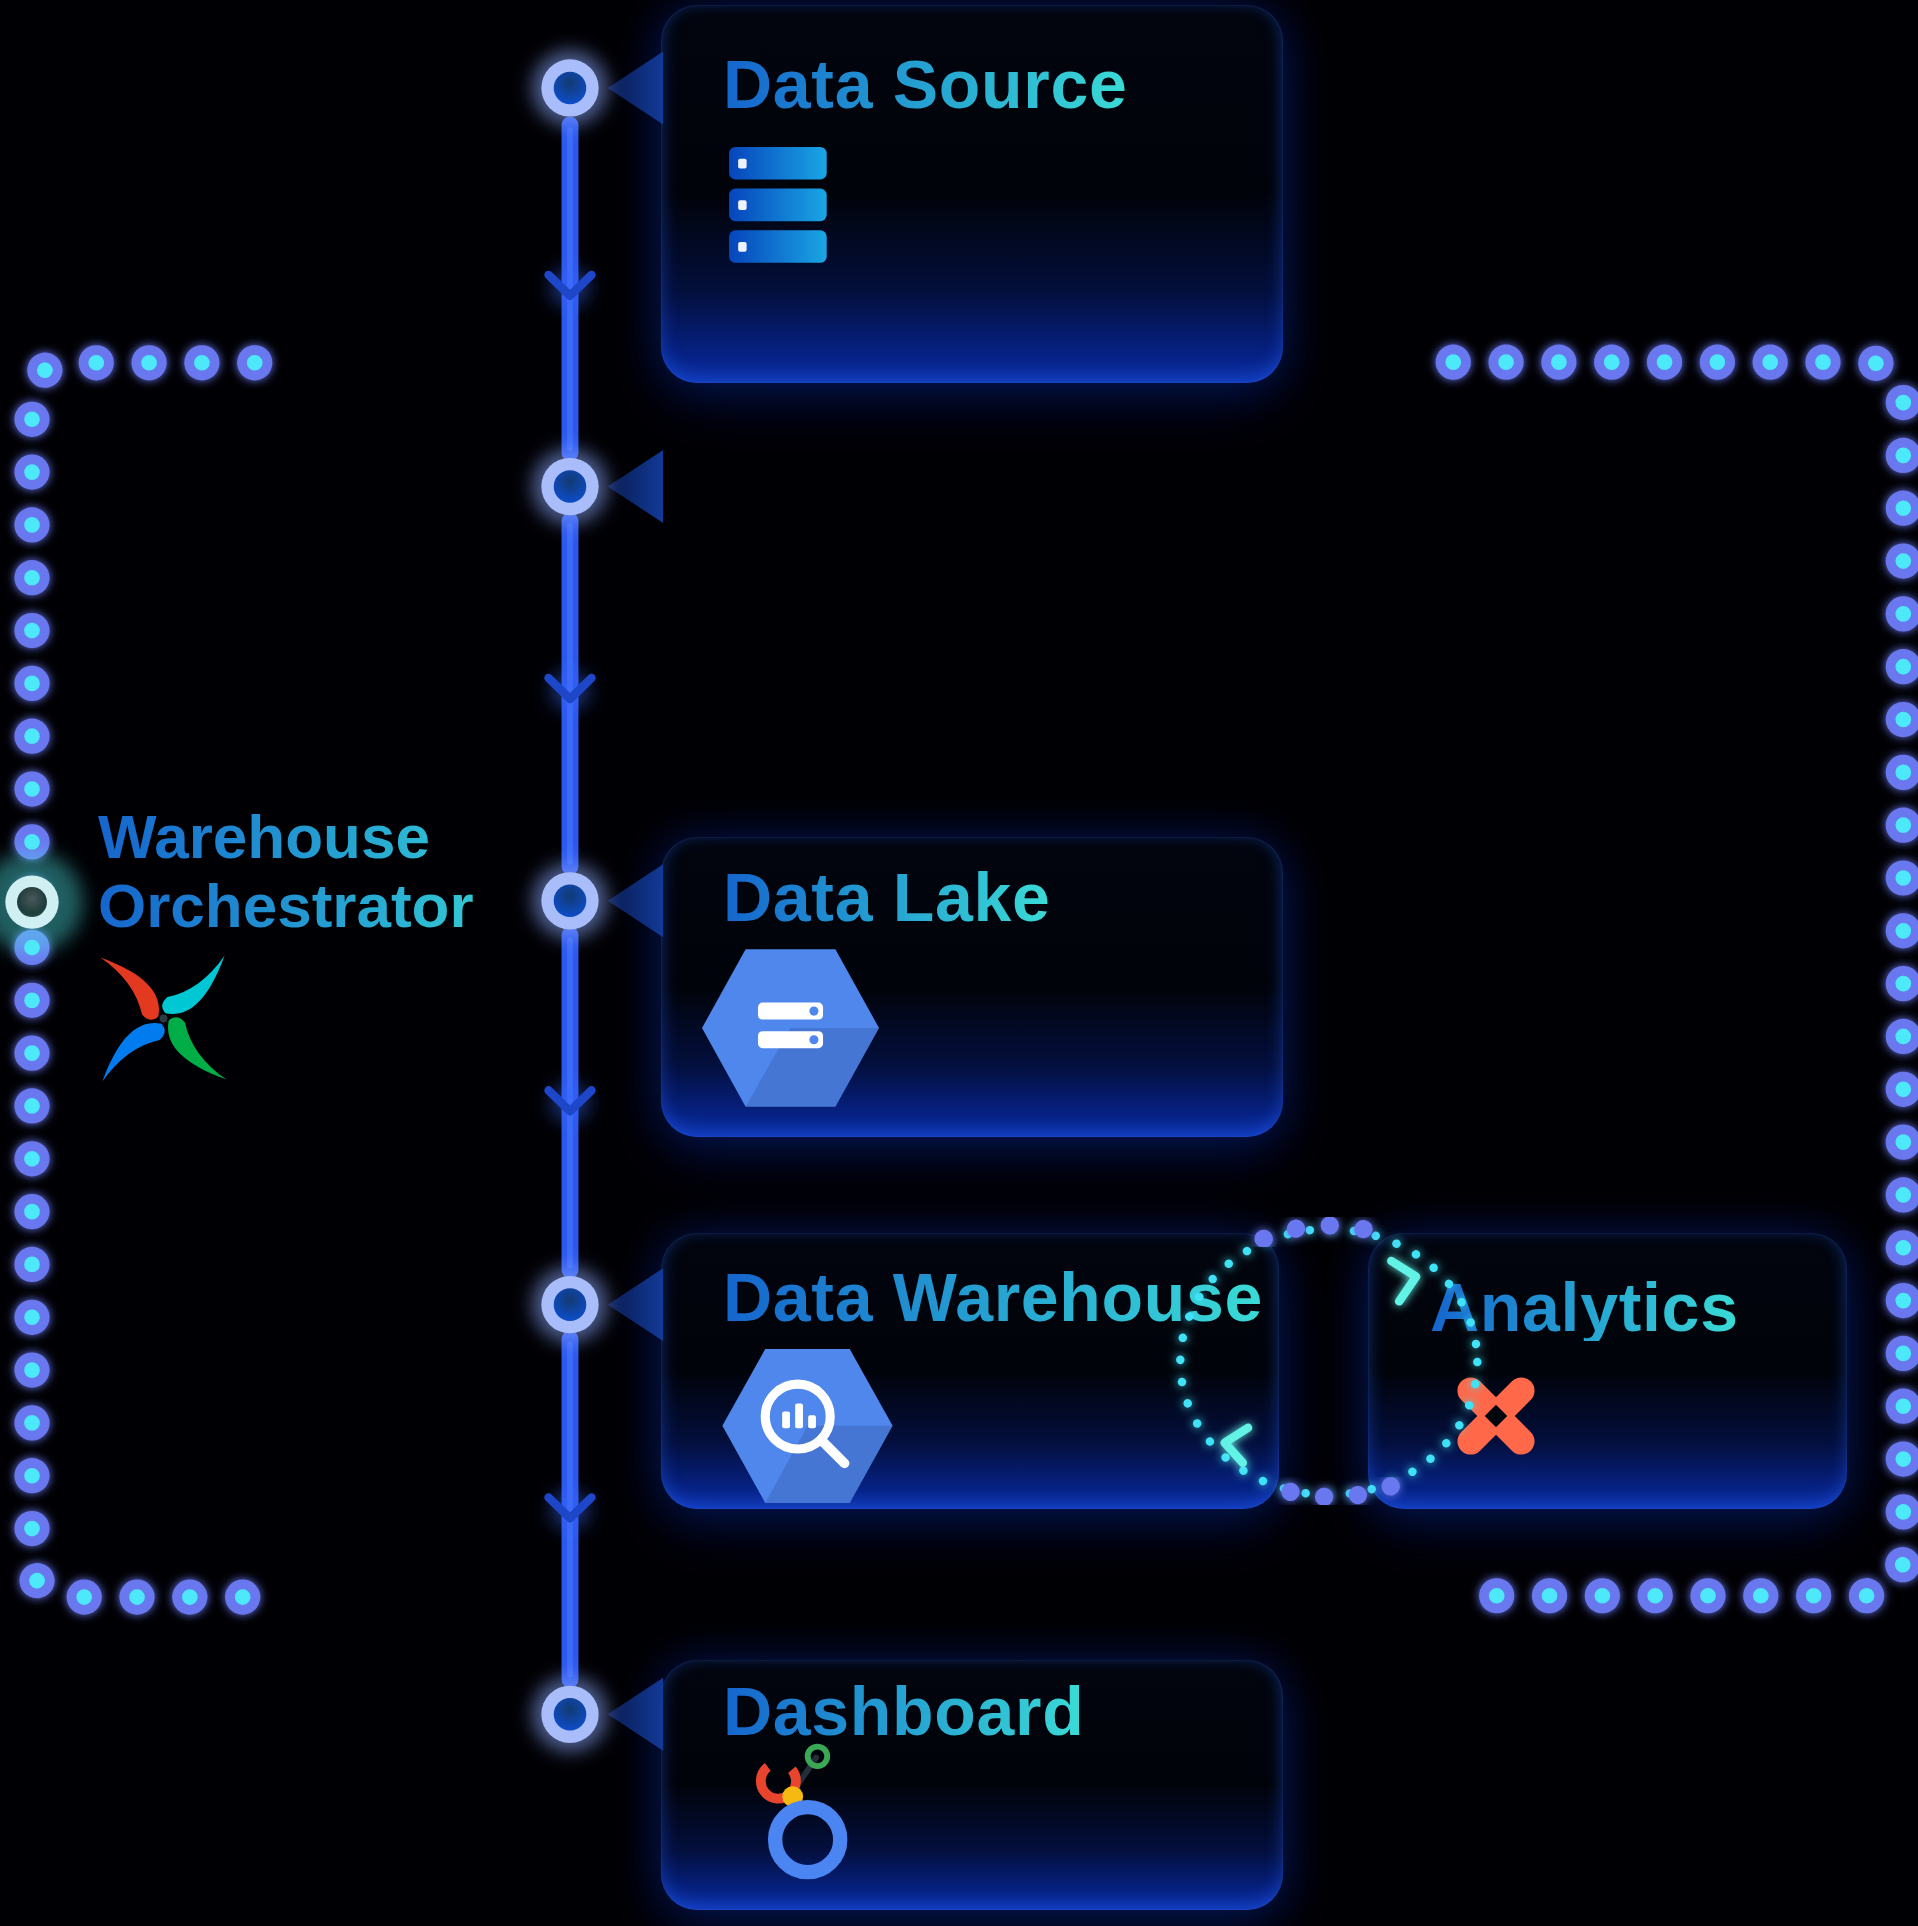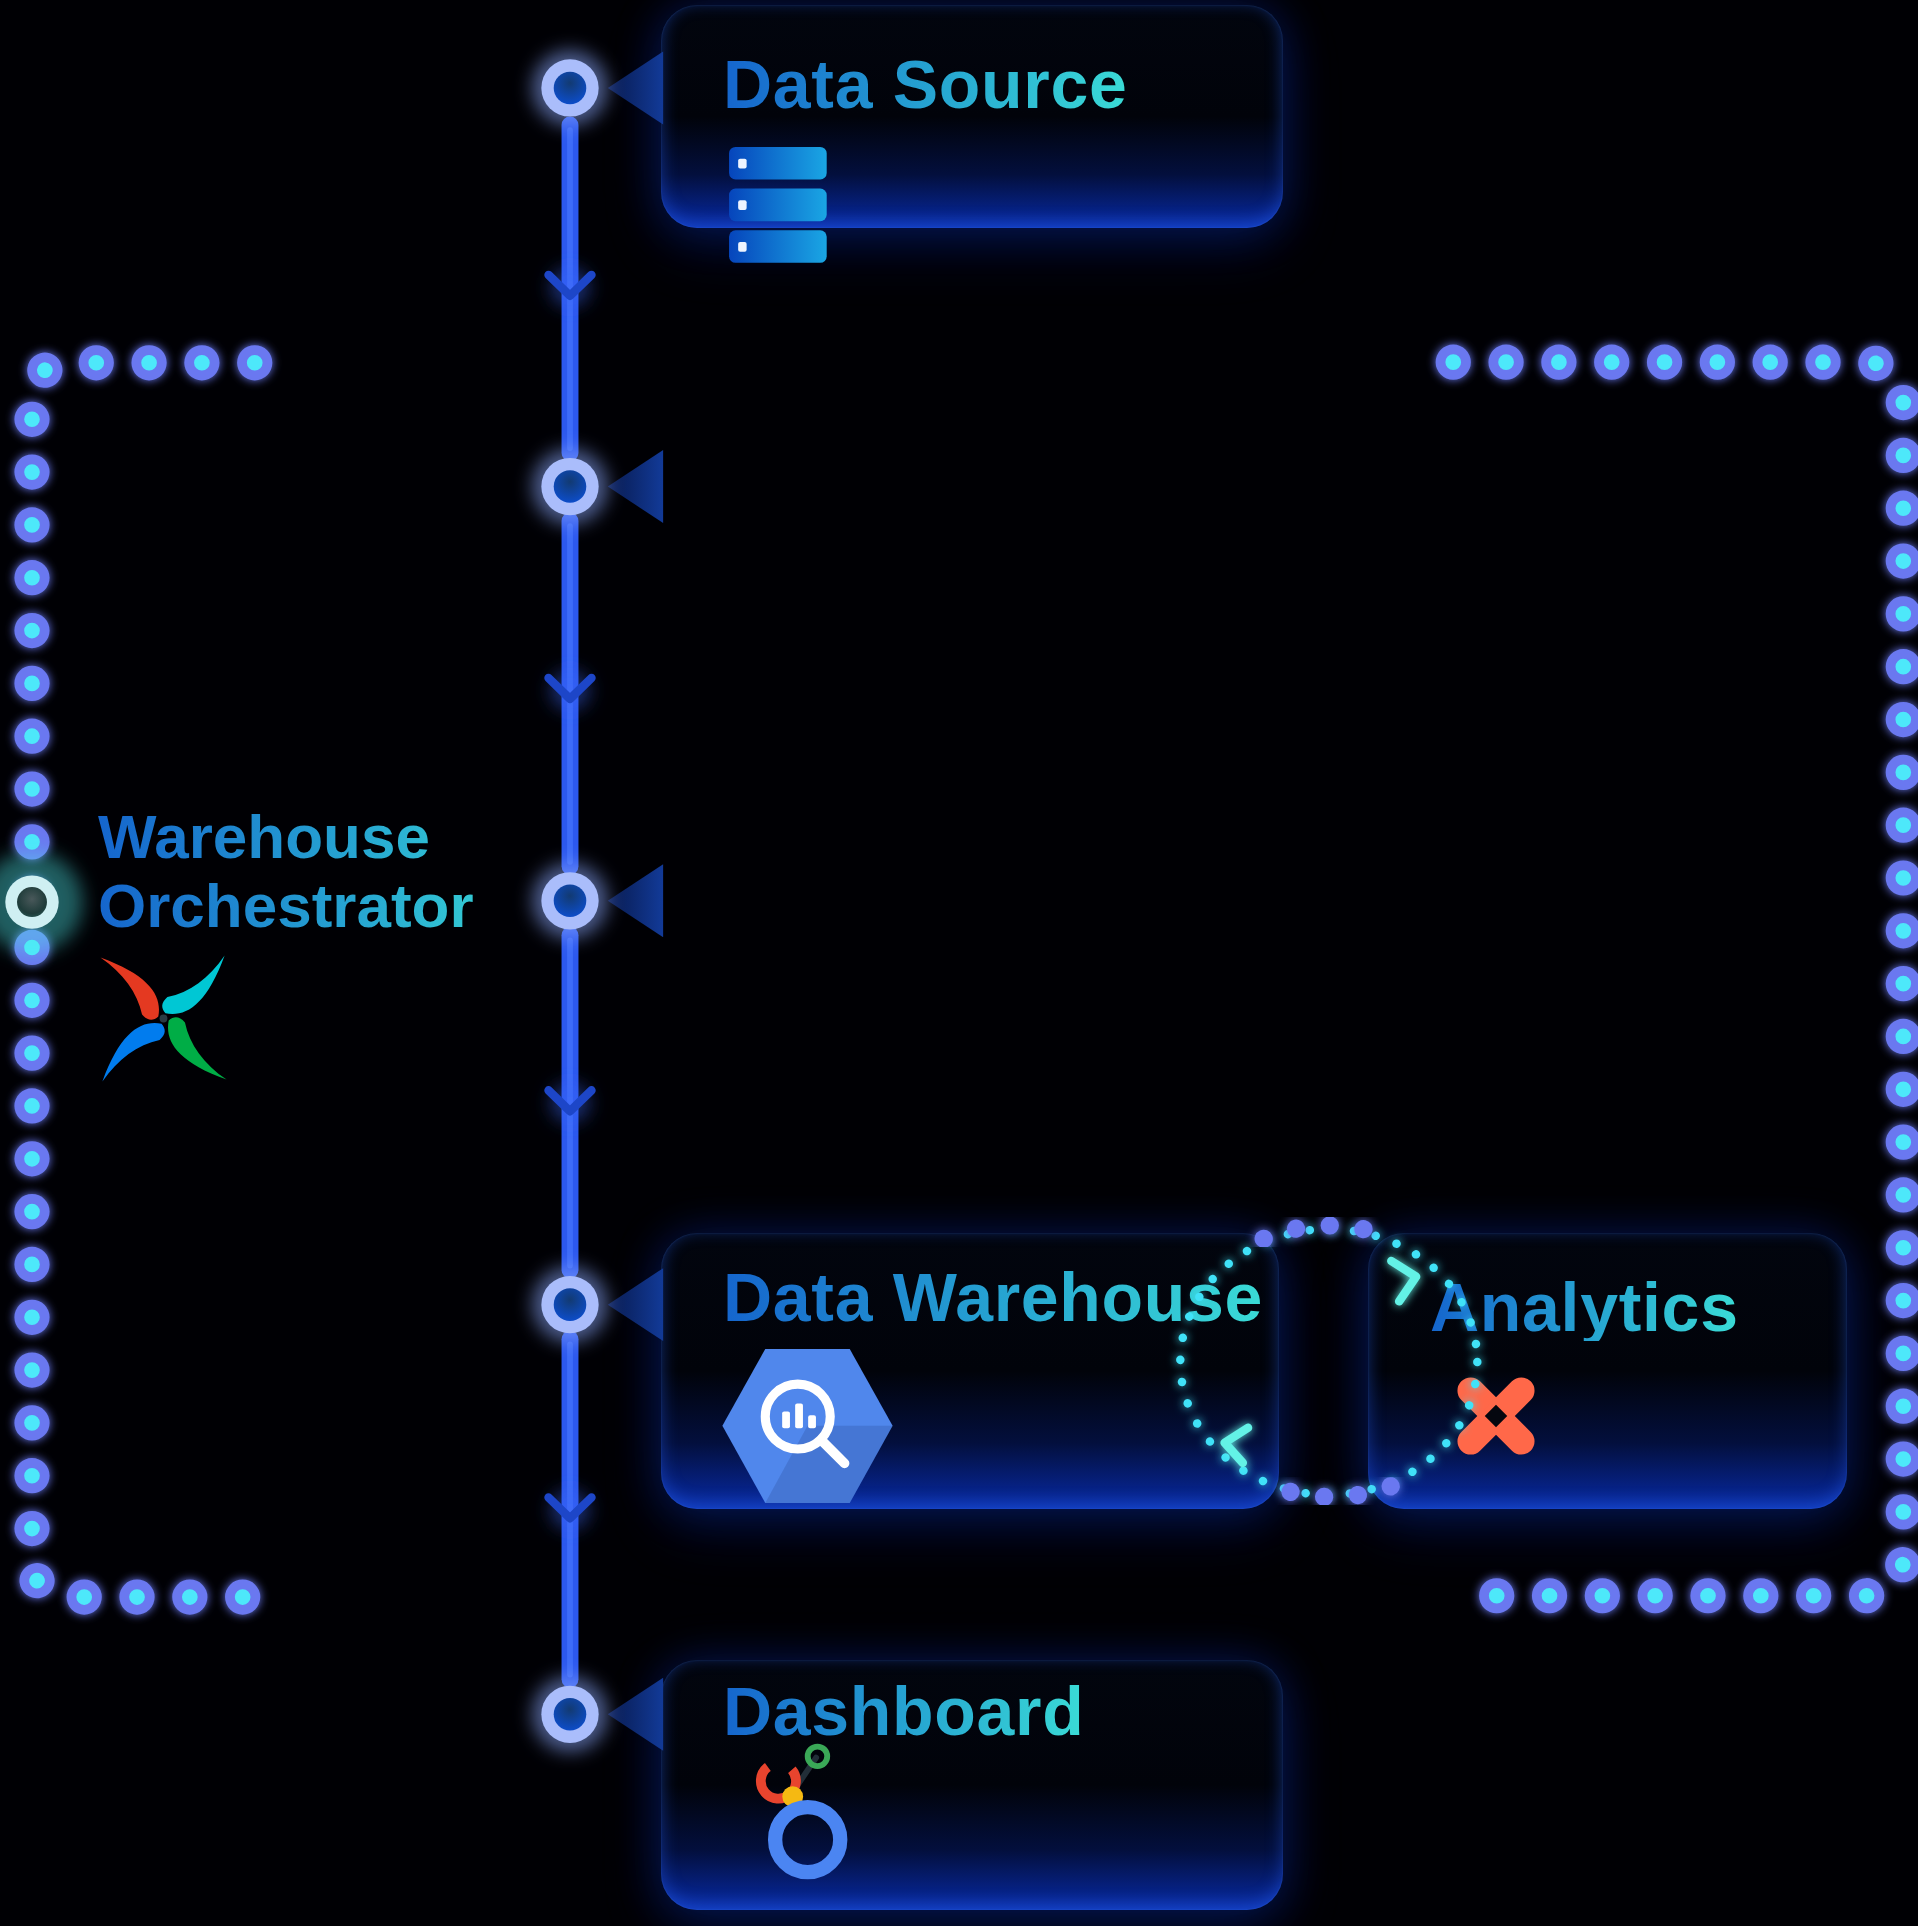--- a/index.html
+++ b/index.html
@@ -24,41 +24,54 @@
     -webkit-background-clip:text;background-clip:text;color:transparent;}
 
   .deco{position:absolute;left:0;top:0;z-index:5;}
   .cards{position:absolute;left:0;top:0;z-index:1;width:100%;height:100%;}
 </style>
 </head>
 <body>
 
 <div class="cards">
 
-  <div class="stage" style="left:661px;top:5.2px;width:622px;height:223px;">
+  <div class="stage" style="left:661px;top:5.2px;width:622px;height:378px;">
     <h2 class="stage-title" style="top:45px;">Data Source</h2>
     <div class="icon-wrap" style="left:68px;top:138px;">
       <svg width="101" height="125" viewBox="0 0 155 192">
         <defs>
             <linearGradient id="barGrad" x1="0" y1="0" x2="1" y2="0">
           <stop offset="0" stop-color="#0645bc"></stop>
               <stop offset="1" stop-color="#1aa6e4"></stop>
             </linearGradient>
           </defs>
         <rect x="0" y="6" width="150" height="50" rx="10" fill="url(#barGrad)"></rect>
         <rect x="0" y="70" width="150" height="50" rx="10" fill="url(#barGrad)"></rect>
         <rect x="0" y="134" width="150" height="50" rx="10" fill="url(#barGrad)"></rect>
         <rect x="14" y="24" width="13" height="15" rx="3" fill="#eef4ff"></rect>
         <rect x="14" y="88" width="13" height="15" rx="3" fill="#eef4ff"></rect>
         <rect x="14" y="152" width="13" height="15" rx="3" fill="#eef4ff"></rect>
       </svg>
     </div>
   </div>
 
 
+  <div class="stage" style="left:661px;top:837px;width:622px;height:300px;">
+    <h2 class="stage-title" style="top:26px;">Data Lake</h2>
+    <div class="icon-wrap" style="left:41px;top:112px;">
+      <svg width="177" height="158" viewBox="0 0 272 242">
+        <polygon points="0,121 67,0 205,0 272,121 205,242 67,242" fill="#5087ec"></polygon>
+        <polygon points="136,121 272,121 205,242 67,242" fill="rgba(10,30,90,0.16)"></polygon>
+        <rect x="86" y="82" width="100" height="26" rx="7" fill="#fff"></rect>
+        <circle cx="172" cy="95" r="7" fill="#5087ec"></circle>
+        <rect x="86" y="126" width="100" height="26" rx="7" fill="#fff"></rect>
+        <circle cx="172" cy="139" r="7" fill="#5087ec"></circle>
+      </svg>
+    </div>
+  </div>
 
   <div class="stage" style="left:661px;top:1233px;width:618px;height:276px;">
     <h2 class="stage-title" style="top:30px;">Data Warehouse</h2>
     <div class="icon-wrap" style="left:61px;top:116px;">
       <svg width="171" height="154" viewBox="0 0 262 237">
         <polygon points="0,118 66,0 196,0 262,118 196,237 66,237" fill="#5087ec"></polygon>
         <polygon points="131,118 262,118 196,237 66,237" fill="rgba(10,30,90,0.16)"></polygon>
         <circle cx="116" cy="104" r="50" stroke="#fff" stroke-width="14" fill="none"></circle>
         <rect x="92" y="96" width="12" height="26" rx="3" fill="#fff"></rect>
         <rect x="112" y="84" width="12" height="38" rx="3" fill="#fff"></rect>

